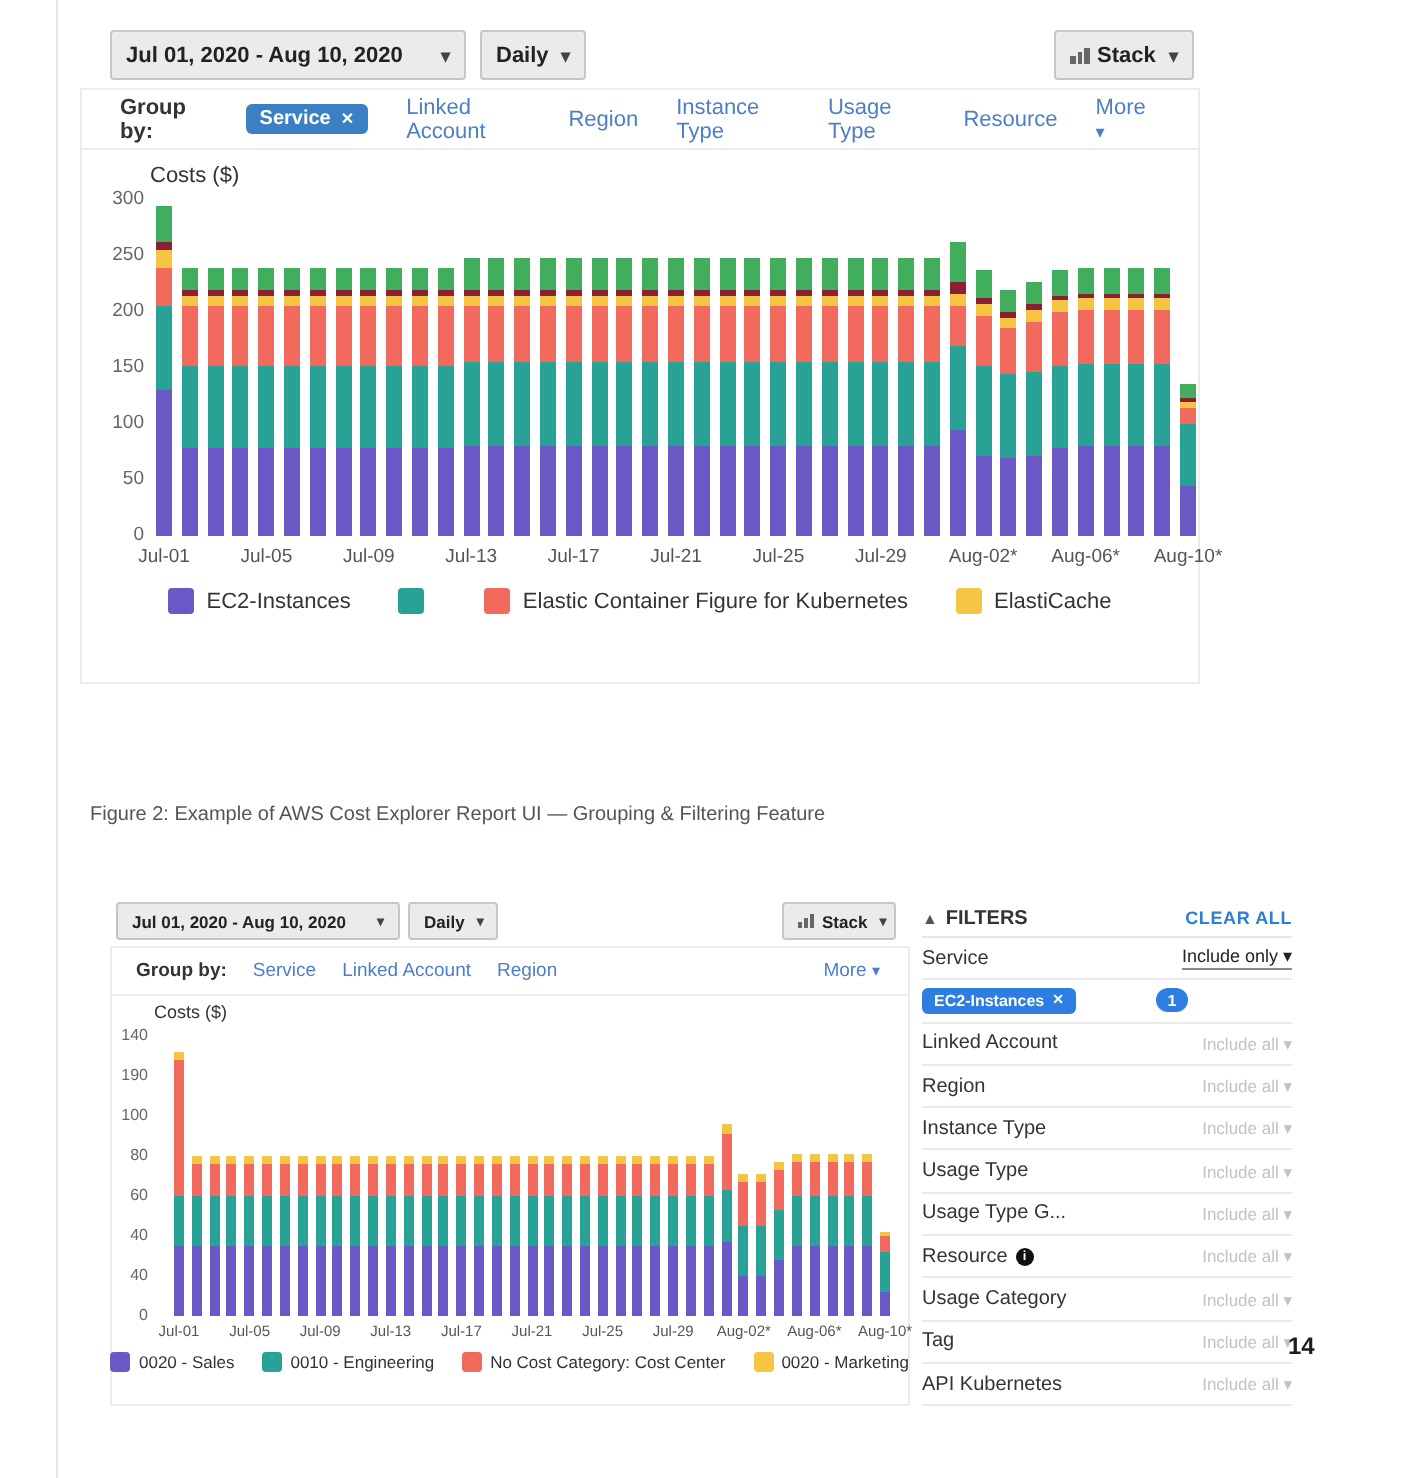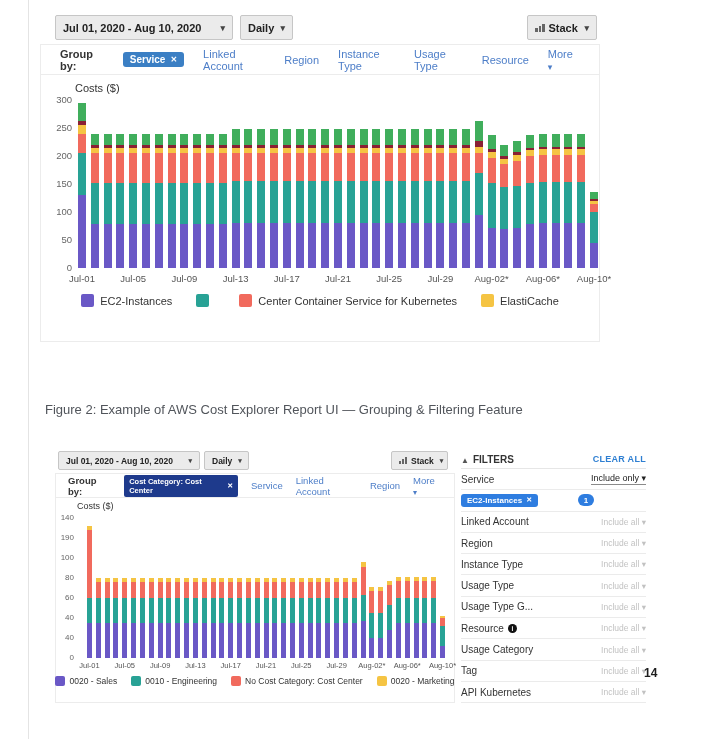--- a/index.html
+++ b/index.html
@@ -55,21 +55,21 @@
   #c1-legend-1 { left:40px; top:294px; width:560px; gap:24px; font-size:11px; }
   #c1-legend-2 { left:40px; top:317px; width:560px; gap:24px; font-size:11px; }
   #c1-legend-1 .swatch, #c1-legend-2 .swatch { width:13px; height:13px; margin-right:6px; }
 
   #c2-yaxis { left:42px; top:518px; width:32px; height:140px; font-size:8px; }
   #c2-plot  { left:87px; top:518px; width:358px; height:140px; }
   #c2-xaxis { left:87px; top:661px; width:358px; height:10px; font-size:7.5px; }
   #c2-legend-1 { left:55px; top:676px; width:400px; gap:14px; font-size:8.5px; }
   #c2-legend-1 .swatch { width:10px; height:10px; margin-right:4px; }
 
-  .caption { position:absolute; left:45px; top:402px; font-size:13px; color:#51555b; }
+  .caption { position:absolute; left:45px; top:402px; font-size:10px; color:#51555b; }
 
   
   #filters { position:absolute; left:461px; top:450px; width:185px; }
   .f-head { display:flex; justify-content:space-between; align-items:center; height:19px;
             border-bottom:1px solid #e6e6e6; }
   .f-title { font-size:10px; font-weight:bold; color:#333; cursor:pointer; }
   .f-title .tri { font-size:8px; color:#555; margin-right:4px; }
   .f-clear { font-size:9px; font-weight:bold; color:#2e7fd2; letter-spacing:.3px; cursor:pointer; }
   .f-row { display:flex; justify-content:space-between; align-items:center; height:21.3px;
            border-bottom:1px solid #ebebeb; }
@@ -487,21 +487,21 @@
   <div class="legend-row" id="c1-legend-1">
       <span class="legend-item">
         <span class="swatch" style="background: rgb(106, 88, 198);"></span>
         <span>EC2-Instances</span>
       </span>
       <span class="legend-item">
         <span class="swatch" style="background: rgb(40, 162, 149);"></span>
       </span>
       <span class="legend-item">
         <span class="swatch" style="background: rgb(241, 106, 93);"></span>
-        <span>Center Container Service for Kubernetes</span>
+        <span>Elastic Container Figure for Kubernetes</span>
       </span>
       <span class="legend-item">
         <span class="swatch" style="background: rgb(245, 196, 67);"></span>
         <span>ElastiCache</span>
       </span>
     </div>
 
   <div class="caption">Figure 2: Example of AWS Cost Explorer Report UI — Grouping &amp; Filtering Feature</div>
 
   <div class="btn tb2" style="left:58px; width:142px;">
@@ -520,24 +520,20 @@
           <i style="height:7px"></i>
         </span>
       <span>Stack</span>
     </span>
     <span class="caret" style="font-size:7px">▾</span>
   </div>
 
   <div class="card" style="left:55px; top:473px; width:400px; height:230px;">
     <div class="gb-row" id="gb2">
       <span class="gb-label">Group by:</span>
-      <span class="chip">
-        <span>Cost Category: Cost Center</span>
-        <span class="x">✕</span>
-      </span>
       <span class="link">Service</span>
       <span class="link">Linked Account</span>
       <span class="link">Region</span>
       <span class="link more"><span>More</span> <span style="font-size:8px">▾</span></span>
     </div>
   </div>
 
   <div class="chart-title" style="left:77px; top:501px; font-size:9px;">Costs ($)</div>
   <div class="yaxis" id="c2-yaxis">
       <div class="ytick" style="bottom: -4px;">0</div>

